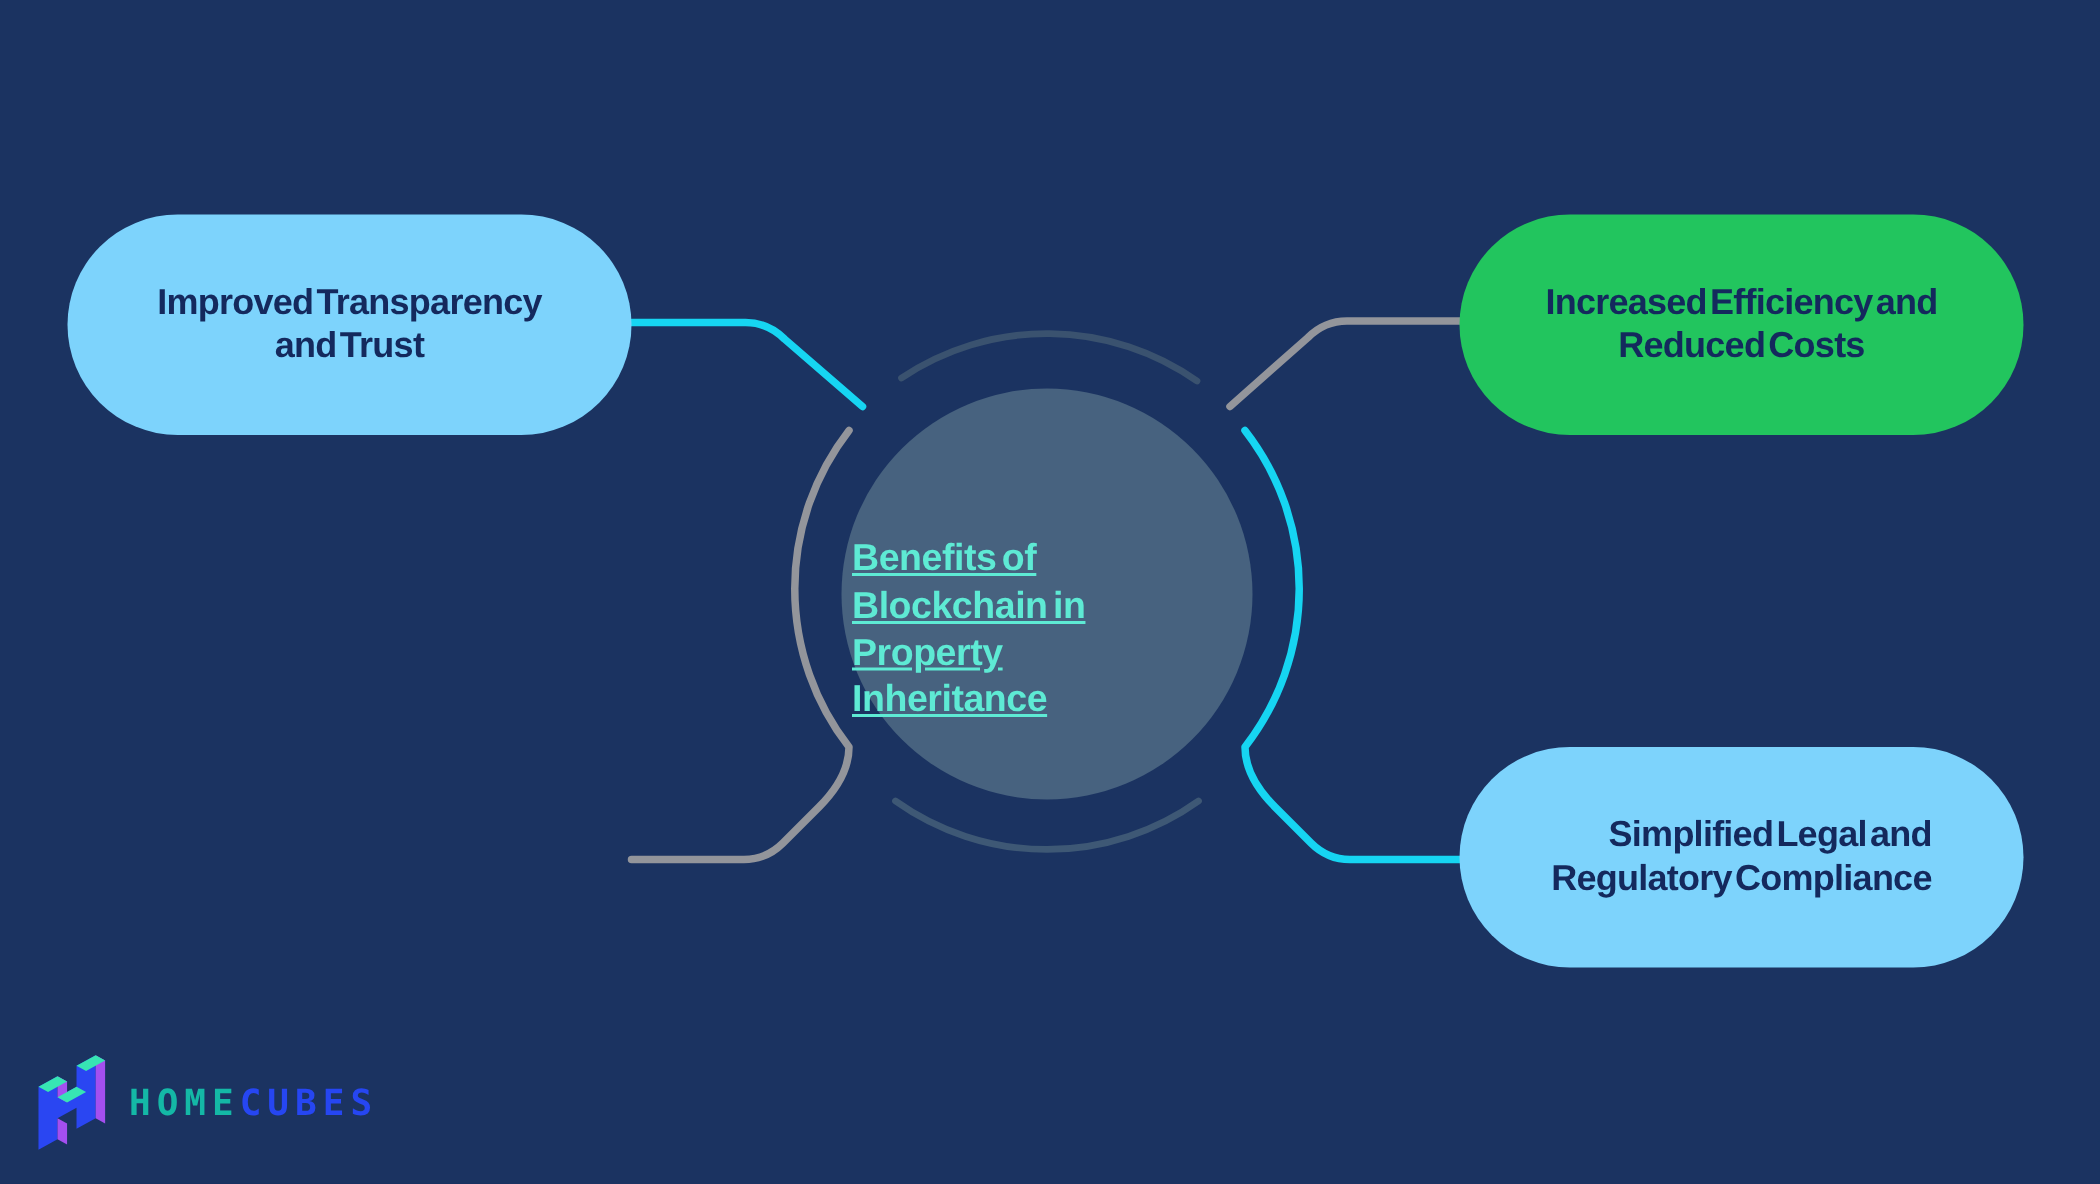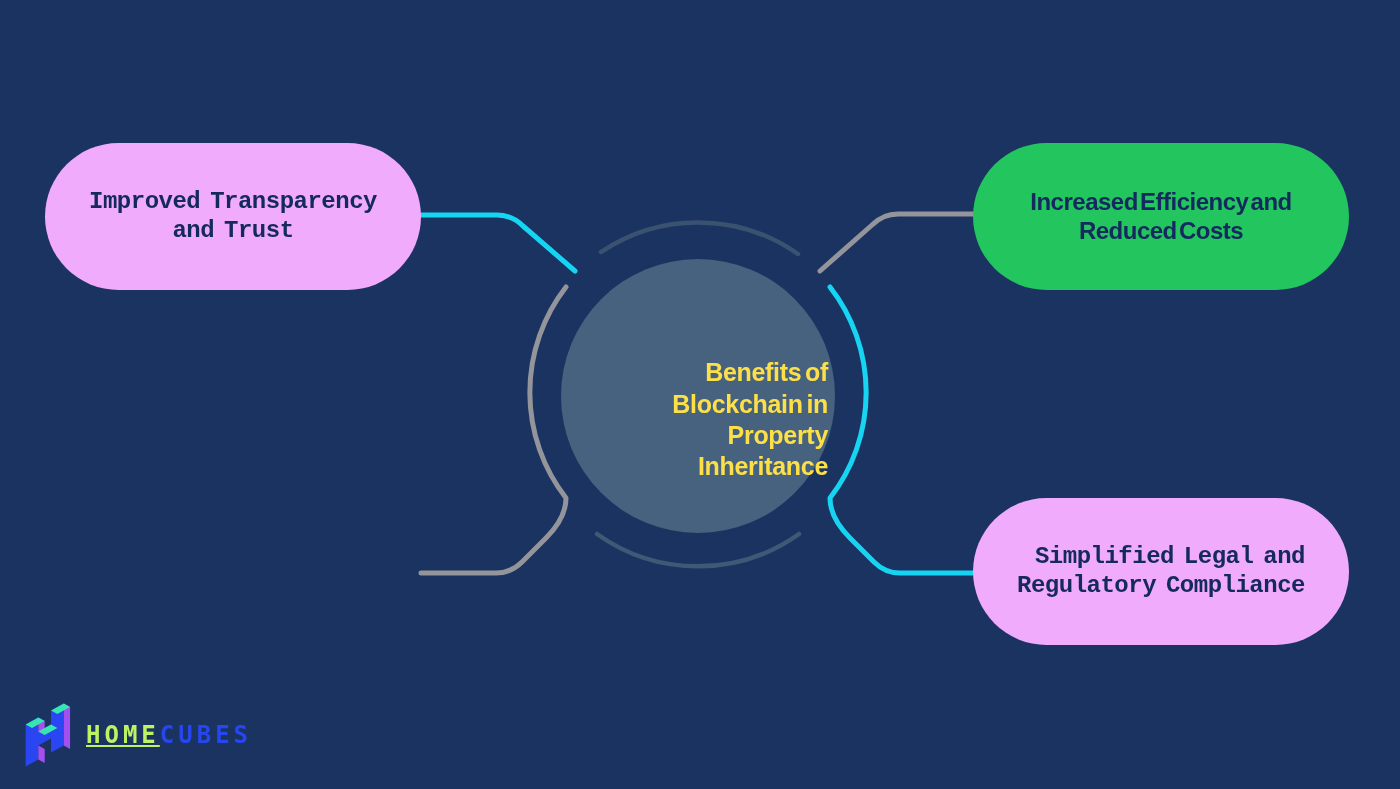--- a/index.html
+++ b/index.html
@@ -24,68 +24,69 @@
   .pill {
     position: absolute;
     width: 376px;
     height: 147px;
     border-radius: 74px;
     display: flex;
     align-items: center;
     justify-content: center;
     text-align: center;
   }
-  .pill.cyan { background: #f0abfc; font-family: Liberation Mono, monospace; }
+  .pill.cyan { background: #7dd3fc; }
   .pill.gray { background: #22c55e; }
   .pill .label {
     font-size: 24px;
     font-weight: bold;
     color: #14295D;
     line-height: 1.2;
     letter-spacing: -0.5px;
     word-spacing: -4px;
     white-space: pre-line;
   }
   .pill-tl { left: 45px;  top: 143px; }
   .pill-tr { left: 973px; top: 143px; }
   .pill-bl { left: 45px;  top: 498px; }
   .pill-br { left: 973px; top: 498px; text-align: right; }
 
   .center-label {
     position: absolute;
     left: 568px;
     top: 326px;
     width: 260px;
-    text-align: right;
+    text-align: left;
     font-size: 25px;
     font-weight: bold;
-    color: #fde047;
+    color: #5eead4;
     line-height: 1.25;
     letter-spacing: -0.3px;
     word-spacing: -3px;
     white-space: pre-line;
+    text-decoration: underline;
   }
 
   .logo {
     position: absolute;
     left: 22px;
     top: 700px;
     display: flex;
     align-items: center;
     gap: 12px;
   }
   .logo-icon { display: block; }
   .logo-text {
     font-family: "DejaVu Sans Mono", monospace;
     font-size: 24px;
     font-weight: bold;
     letter-spacing: 4px;
     white-space: nowrap;
   }
-  .logo-home  { color: #bef264; text-decoration: underline; }
+  .logo-home  { color: #14b8a6; }
   .logo-cubes { color: #2646F2; }
 </style>
 </head>
 <body>
 
 <div class="canvas">
 
   <svg class="links" viewBox="0 0 1400 789">
 
     <path d="M 601 252 A 174 174 0 0 1 798 254" fill="none" stroke="#3A526F" stroke-width="4.5" stroke-linecap="round"></path>

